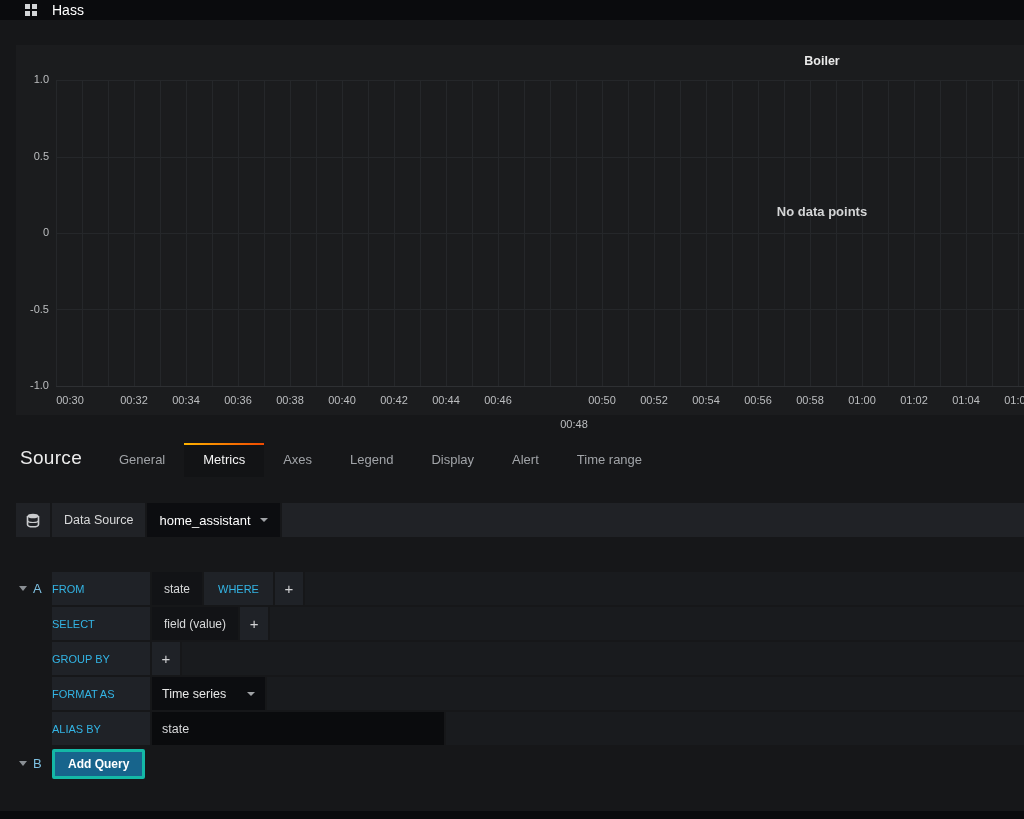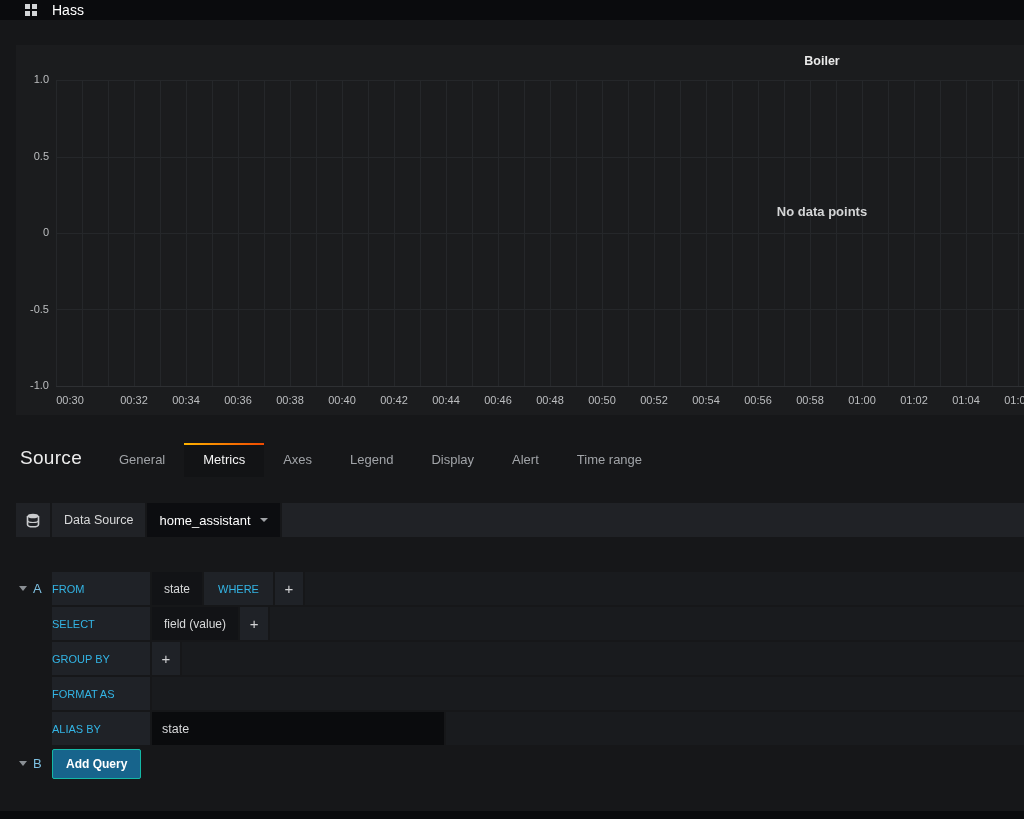--- a/index.html
+++ b/index.html
@@ -77,21 +77,21 @@
   .cell.plus { width:28px; flex:none; justify-content:center; background:#1f2227;
     color:#d2d3d5; font-size:15px; cursor:pointer; }
   .cell.dd { background:#0c0d10; color:#e8e8e8; font-size:12.5px; padding:0 10px;
     min-width:113px; justify-content:space-between; cursor:pointer; }
   .ddlabel { pointer-events:none; }
   .qinput { width:292px; flex:none; background:#0a0b0d; border:0; outline:none;
     color:#d8d9da; font-family:inherit; font-size:12.5px; padding:0 10px;
     margin-right:2px; box-sizing:border-box; }
   .qfill { flex:1; background:#191b1e; }
   .add-query { height:30px; padding:0 13px; background:#17648c;
-    border:1px solid #14b8a6; border-radius:2px; color:#ffffff; font-size:12px;
+    border:3px solid #14b8a6; border-radius:2px; color:#ffffff; font-size:12px;
     font-weight:700; font-family:inherit; cursor:pointer; }
 
   .bottom-strip { position:absolute; left:0; right:0; bottom:0; height:8px;
     background:#0a0b0d; }
 </style>
 </head>
 <body>
 
 <div class="topbar">
   <div class="apps-icon">
@@ -114,21 +114,21 @@
     <div class="ytick" style="top: 334px;">-1.0</div>
     <div class="xtick" style="left: 32px;">00:30</div>
     <div class="xtick" style="left: 96px;">00:32</div>
     <div class="xtick" style="left: 148px;">00:34</div>
     <div class="xtick" style="left: 200px;">00:36</div>
     <div class="xtick" style="left: 252px;">00:38</div>
     <div class="xtick" style="left: 304px;">00:40</div>
     <div class="xtick" style="left: 356px;">00:42</div>
     <div class="xtick" style="left: 408px;">00:44</div>
     <div class="xtick" style="left: 460px;">00:46</div>
-    <div class="xtick" style="left: 512px;">00:48</div>
+    <div class="xtick" style="left: 536px; margin-top: 24px;">00:48</div>
     <div class="xtick" style="left: 564px;">00:50</div>
     <div class="xtick" style="left: 616px;">00:52</div>
     <div class="xtick" style="left: 668px;">00:54</div>
     <div class="xtick" style="left: 720px;">00:56</div>
     <div class="xtick" style="left: 772px;">00:58</div>
     <div class="xtick" style="left: 824px;">01:00</div>
     <div class="xtick" style="left: 876px;">01:02</div>
     <div class="xtick" style="left: 928px;">01:04</div>
     <div class="xtick" style="left: 980px;">01:06</div>
   </div>
@@ -184,20 +184,24 @@
       </div>
       <div class="qrow">
         <div class="refcol"></div>
         <div class="cell kw">GROUP BY</div>
         <div class="cell plus">+</div>
         <div class="qfill"></div>
       </div>
       <div class="qrow">
         <div class="refcol"></div>
         <div class="cell kw">FORMAT AS</div>
+        <div class="cell dd">
+          <div class="ddlabel">Time series</div>
+          <div class="caret"></div>
+        </div>
         <div class="qfill"></div>
       </div>
       <div class="qrow">
         <div class="refcol"></div>
         <div class="cell kw">ALIAS BY</div>
         <input class="qinput" value="state" style="">
         <div class="qfill"></div>
       </div>
       <div class="qrow brow">
         <div class="refcol">

